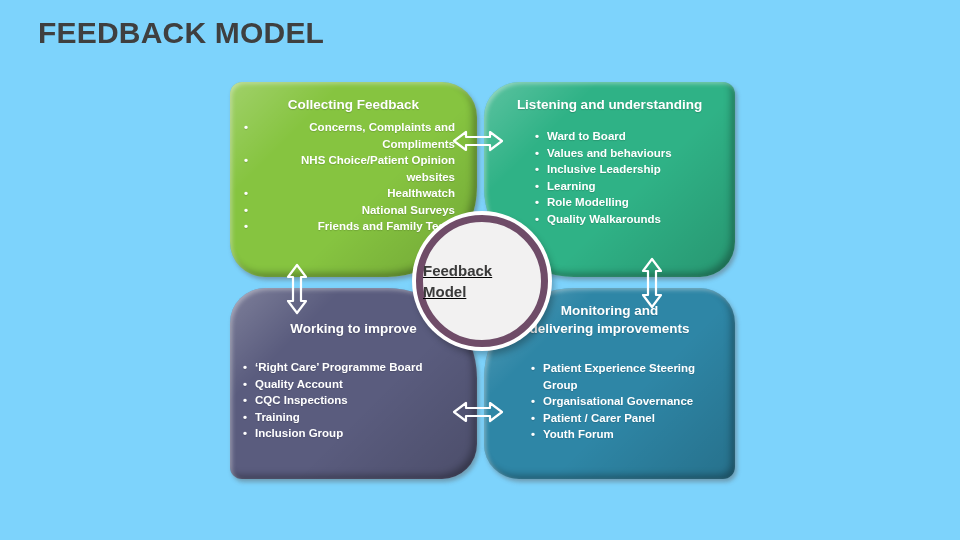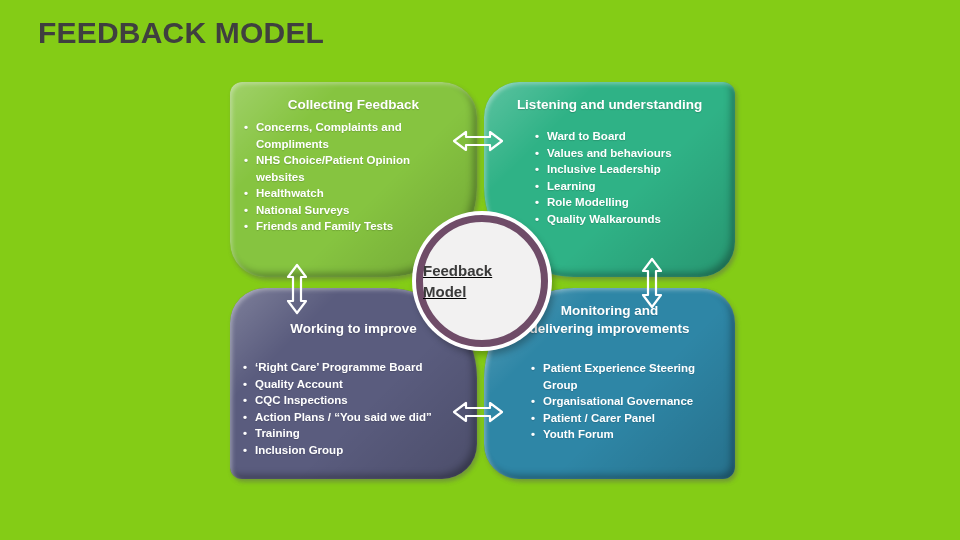--- a/index.html
+++ b/index.html
@@ -3,21 +3,21 @@
 <meta charset="utf-8">
 <style>
   * { margin:0; padding:0; box-sizing:border-box; }
   html,body { width:960px; height:540px; }
   body {
     font-family:"Liberation Sans", sans-serif;
     background:#ffffff;
     position:relative;
     overflow:hidden;
   }
-  .stage { position:relative; width:960px; height:540px; background:#84cc16; }
+  .stage { position:relative; width:960px; height:540px; background:#7dd3fc; }
 
   .page-title {
     position:absolute; left:38px; top:16px;
     font-size:30px; font-weight:700; color:#3F3F3F;
     letter-spacing:0.2px;
   }
 
   .quad {
     position:absolute;
     color:#ffffff;
@@ -51,21 +51,21 @@
     position:relative;
     font-size:11.5px; font-weight:700; line-height:16.5px;
     padding-left:13px; white-space:pre-line;
     text-shadow:0 1px 1px rgba(0,0,0,0.15);
   }
   ul.q-list li::before {
     content:"\2022";
     position:absolute; left:1px; top:0;
     font-size:11.5px;
   }
-  .q1 .q-list { margin-top:5px;  padding-left:13px; width:225px; }
+  .q1 .q-list { margin-top:5px;  padding-left:13px; width:225px;text-align:right; }
   .q2 .q-list { margin-top:14px; margin-left:50px; width:190px; }
   .q3 .q-list { margin-top:21px; padding-left:12px; width:232px; }
   .q4 .q-list { margin-top:22px; margin-left:46px; width:195px; }
 
   .center-circle {
     position:absolute; left:416px; top:215px;
     width:132px; height:132px; border-radius:50%;
     background:#F2F1F1;
     border:7px solid #6F4C68;
     box-shadow: 0 0 0 4px #ffffff, 3px 5px 7px 3px rgba(0,0,0,0.28);
@@ -114,21 +114,20 @@
       <li>Quality Walkarounds</li>
     </ul>
   </div>
 
   <div class="quad q3">
     <div class="q-title">Working to improve</div>
     <ul class="q-list">
       <li>‘Right Care’ Programme Board</li>
       <li>Quality Account</li>
       <li>CQC Inspections</li>
-      <li>Action Plans / “You said we did”</li>
       <li>Training</li>
       <li>Inclusion Group</li>
     </ul>
   </div>
 
   <div class="quad q4">
     <div class="q-title">Monitoring and
 delivering improvements</div>
     <ul class="q-list">
       <li>Patient Experience Steering

